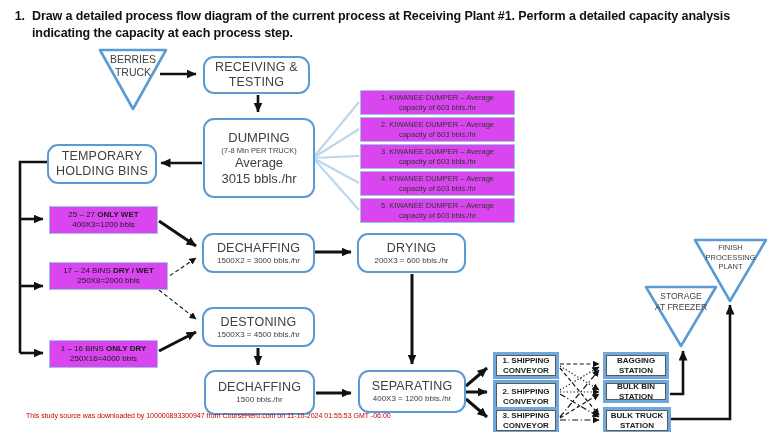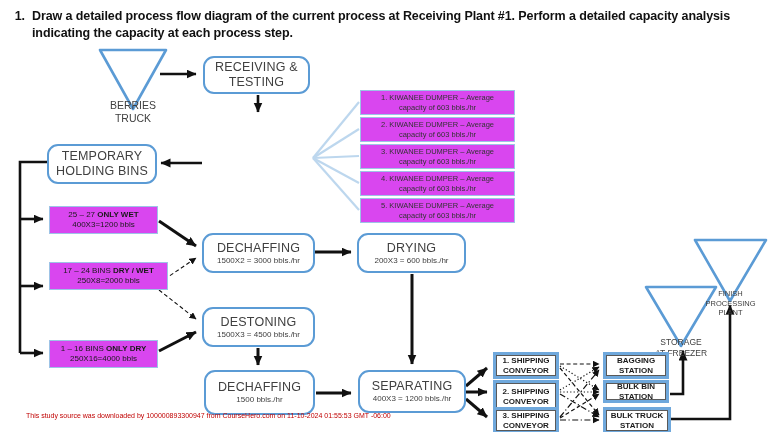--- a/index.html
+++ b/index.html
@@ -21,21 +21,21 @@
   .lite{background:#d946ef;border:1.5px solid #9DC3E6;display:flex;flex-direction:column;
         align-items:center;justify-content:center;text-align:center;color:#333;}
   .lite .l{font-size:7.5px;line-height:9.5px;white-space:nowrap;}
   .bin .l{font-size:8px;line-height:10.5px;color:#1a1a1a;}
   .bin b{font-weight:700;}
   
   .stn{background:#fff;border:1px solid #595959;box-shadow:0 0 0 3px #6FA8DC;display:flex;flex-direction:column;
        justify-content:center;text-align:center;color:#1a1a1a;}
   .stn .l{font-size:8px;line-height:10px;font-weight:600;white-space:nowrap;}
   
-  .trilab{display:flex;flex-direction:column;align-items:center;text-align:center;color:#404040;margin-top:46px;}
+  .trilab{display:flex;flex-direction:column;align-items:center;text-align:center;color:#404040;}
   .trilab.berries{font-size:10.5px;line-height:13px;}
   .trilab.storage{font-size:8.5px;line-height:10.5px;}
   .trilab.finish{font-size:7.5px;line-height:9.5px;}
   .footer{font-size:7px;color:#C00000;white-space:nowrap;}
 </style>
 </head>
 <body>
 
 <div id="stage">
 
@@ -127,20 +127,26 @@
     <span>FINISH</span>
     <span>PROCESSING</span>
     <span>PLANT</span>
   </div>
 
   <div class="abs proc" style="left:203px;top:56px;width:107px;height:38px;">
     <div class="t">RECEIVING &amp;</div>
     <div class="t">TESTING</div>
   </div>
 
+  <div class="abs proc" style="left:203px;top:118px;width:112px;height:80px;">
+    <div class="big">DUMPING</div>
+    <div class="tiny">(7-8 Min PER TRUCK)</div>
+    <div class="big">Average</div>
+    <div class="big">3015 bbls./hr</div>
+  </div>
 
   <div class="abs proc" style="left:47px;top:144px;width:110px;height:40px;">
     <div class="t">TEMPORARY</div>
     <div class="t">HOLDING BINS</div>
   </div>
 
   <div class="abs proc" style="left:202px;top:233px;width:113px;height:40px;">
     <div class="t">DECHAFFING</div>
     <div class="c">1500X2 = 3000 bbls./hr</div>
   </div>

